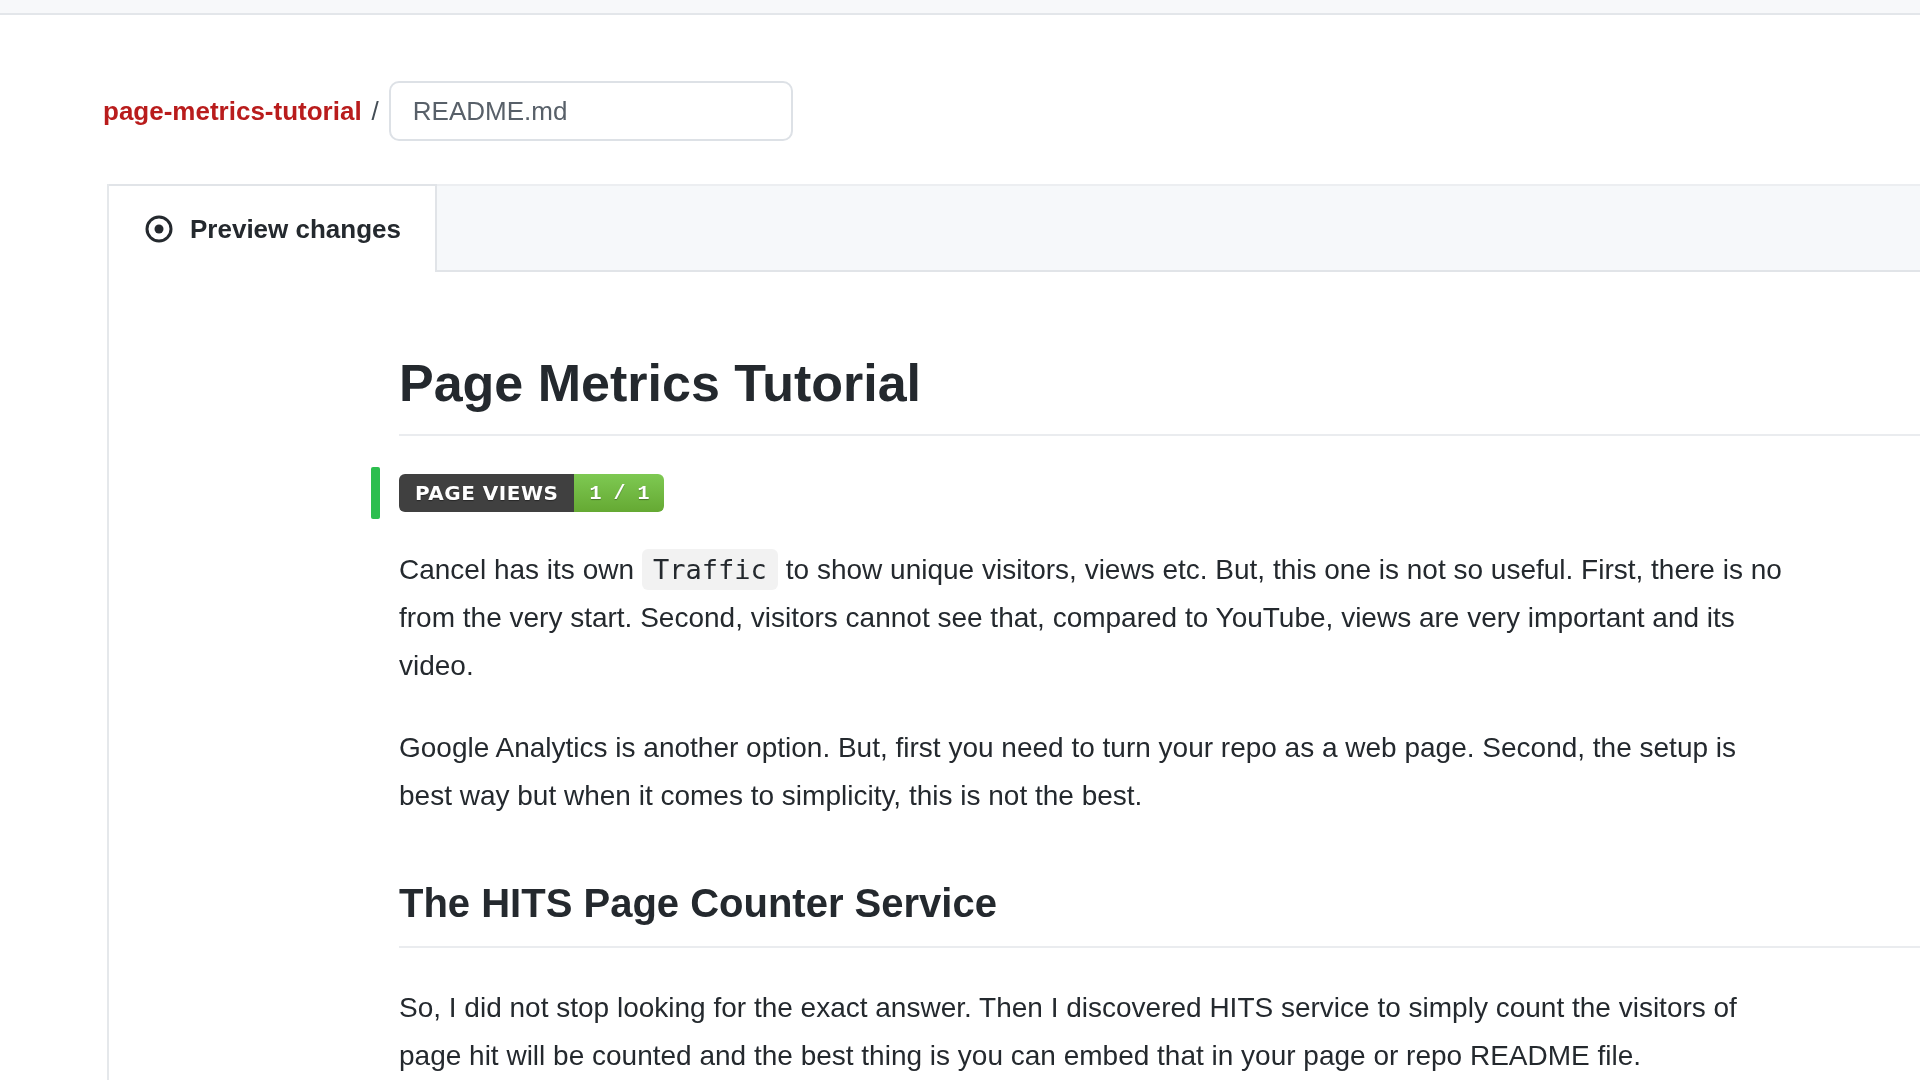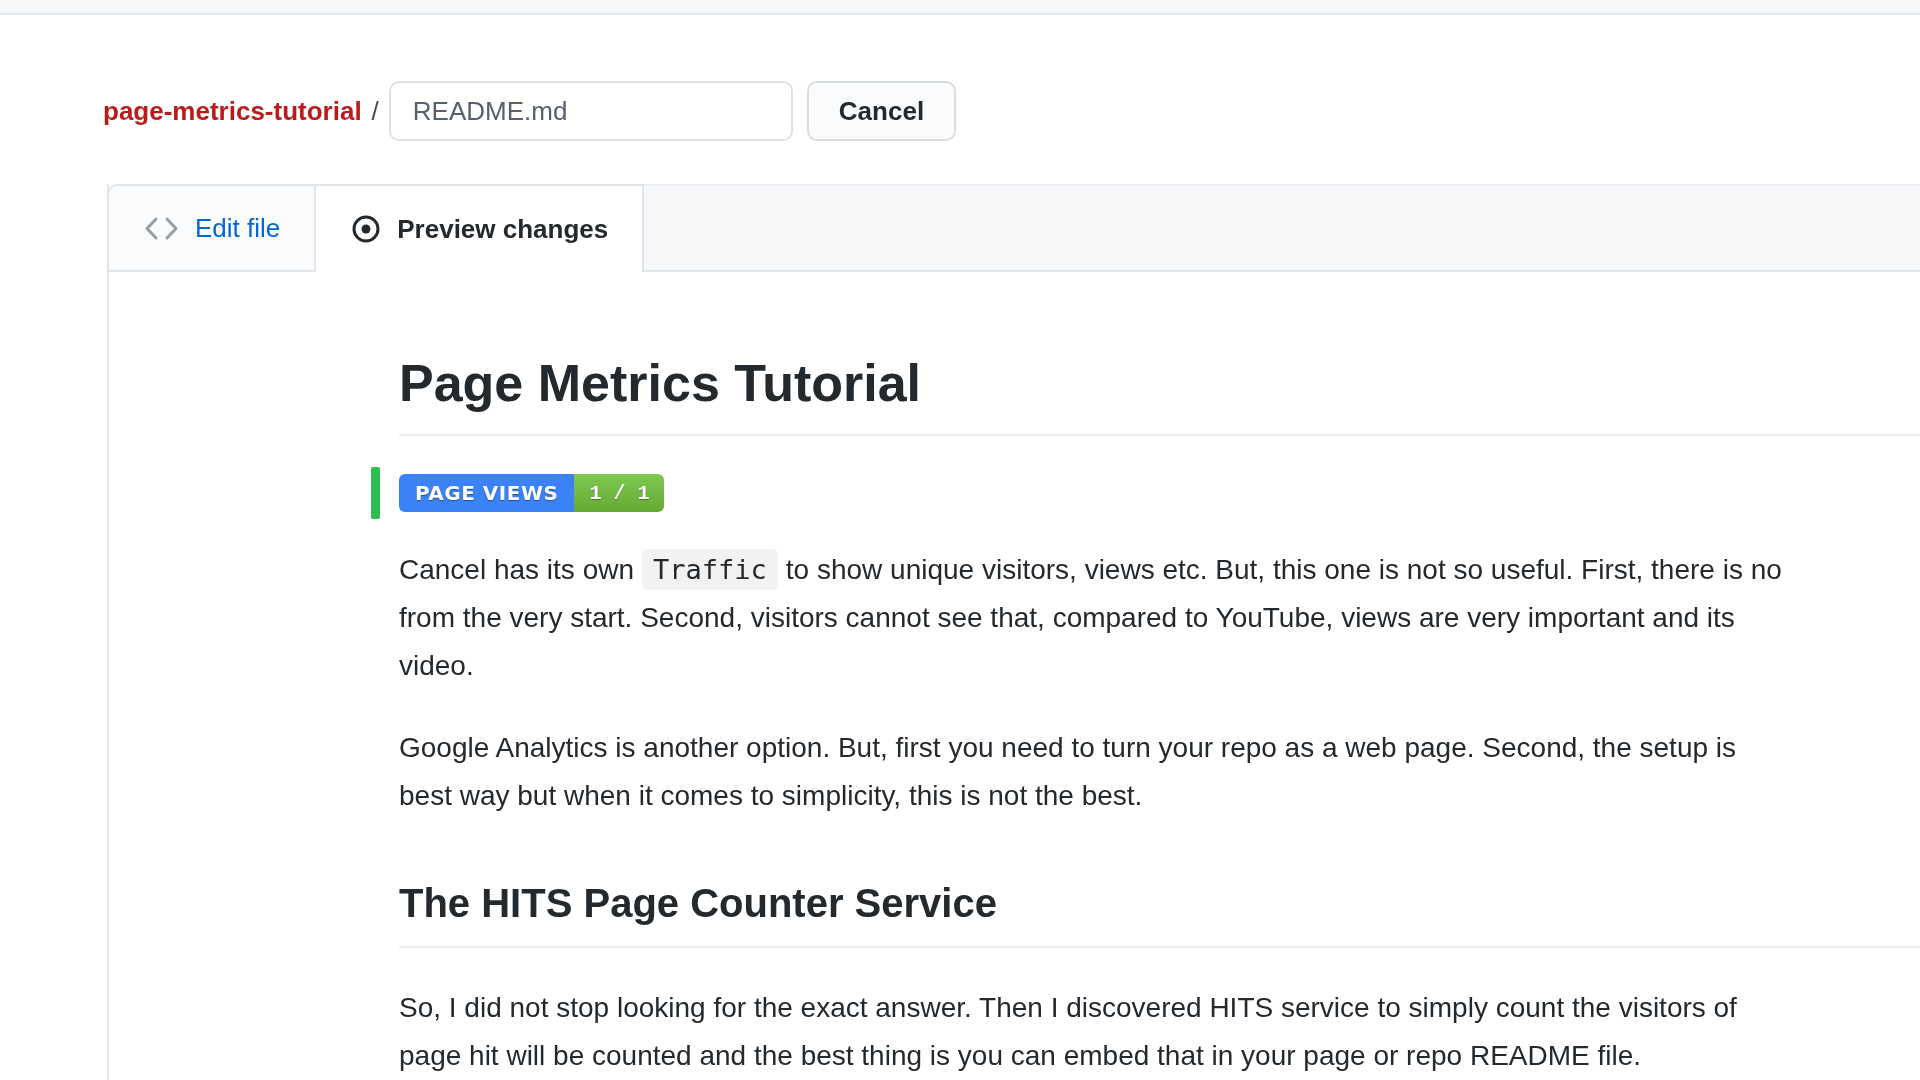--- a/index.html
+++ b/index.html
@@ -46,21 +46,21 @@
 
   
   .preview-pane { padding:80px 0 0 290px; }
   .markdown { width:1810px; }
   .md-h1 { font-size:52px; font-weight:600; line-height:62px; margin:0; padding-bottom:20px; border-bottom:2px solid #eaecef; color:#24292e; }
   .md-h2 { font-size:40px; font-weight:600; line-height:50px; margin:58px 0 0 0; padding-bottom:18px; border-bottom:2px solid #eaecef; color:#24292e; }
 
   .badge-row { position:relative; margin-top:38px; height:38px; display:flex; }
   .diff-bar { position:absolute; left:-28px; top:-7px; width:9px; height:52px; background:#2cbe4e; border-radius:2px; }
   .badge { display:inline-flex; height:38px; font-family:"DejaVu Sans", sans-serif; font-size:20px; font-weight:700; color:#fff; }
-  .badge-label { display:flex; align-items:center; padding:0 16px; background:#3b82f6; border-radius:6px 0 0 6px; letter-spacing:0.5px; text-shadow:0 1px 1px rgba(0,0,0,0.4); }
+  .badge-label { display:flex; align-items:center; padding:0 16px; background:#404040; border-radius:6px 0 0 6px; letter-spacing:0.5px; text-shadow:0 1px 1px rgba(0,0,0,0.4); }
   .badge-value { display:flex; align-items:center; padding:16px 15px; background:linear-gradient(#7ec952,#65a933); border-radius:0 6px 6px 0; text-shadow:0 1px 1px rgba(0,0,0,0.35);font-family:Liberation Mono, monospace; }
 
   .p { margin-top:34px; }
   .p-line { font-size:28px; line-height:48px; color:#24292e; white-space:nowrap; }
   .inline-code {
     font-family:"DejaVu Sans Mono", monospace; font-size:27px;
     background:rgba(27,31,35,0.06); padding:5px 11px; border-radius:6px; margin:0 8px;
   }
   .p-after-h2 { margin-top:36px; }
 
@@ -68,34 +68,24 @@
 </style>
 </head>
 <body>
 
 <div class="top-strip"></div>
 
 <div class="file-header">
   <a class="repo-link">page-metrics-tutorial</a>
   <span class="crumb-sep">/</span>
   <input class="filename-input" type="text" value="README.md" style="">
-  <button class="cancel-btn">Cancel</button>
 </div>
 
 <div class="editor-box">
   <div class="tabnav">
-    <div class="tab tab-edit">
-      <span class="icon">
-        <svg class="icon-svg" width="37" height="27" viewBox="0 0 37 27">
-          <path d="M13 4 L4 13.5 L13 23" fill="none" stroke="#959da5" stroke-width="3" stroke-linecap="round" stroke-linejoin="round"></path>
-          <path d="M24 4 L33 13.5 L24 23" fill="none" stroke="#959da5" stroke-width="3" stroke-linecap="round" stroke-linejoin="round"></path>
-        </svg>
-      </span>
-      <span>Edit file</span>
-    </div>
     <div class="tab tab-preview">
       <span class="icon">
         <svg class="icon-svg" width="32" height="32" viewBox="0 0 32 32">
           <circle cx="16" cy="16" r="12" fill="none" stroke="#24292e" stroke-width="3"></circle>
           <circle cx="16" cy="16" r="4.5" fill="#24292e"></circle>
         </svg>
       </span>
       <span>Preview changes</span>
     </div>
     <div class="tab-filler"></div>

